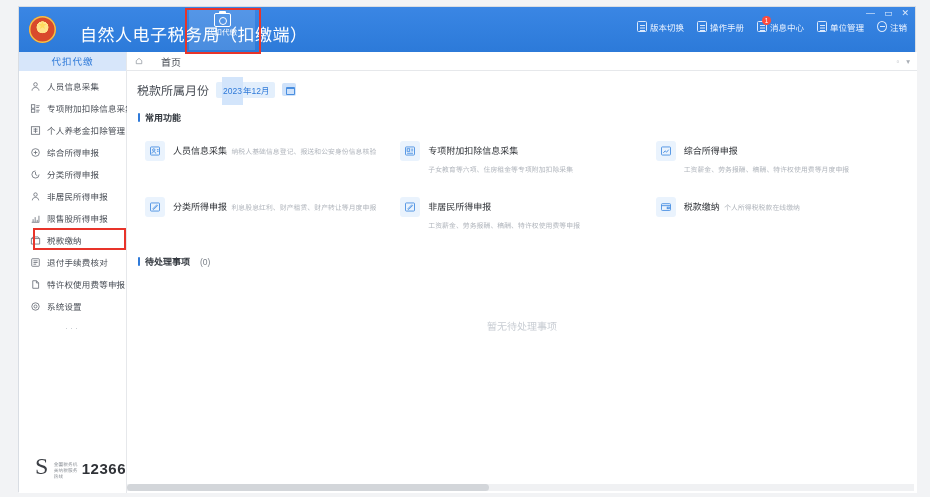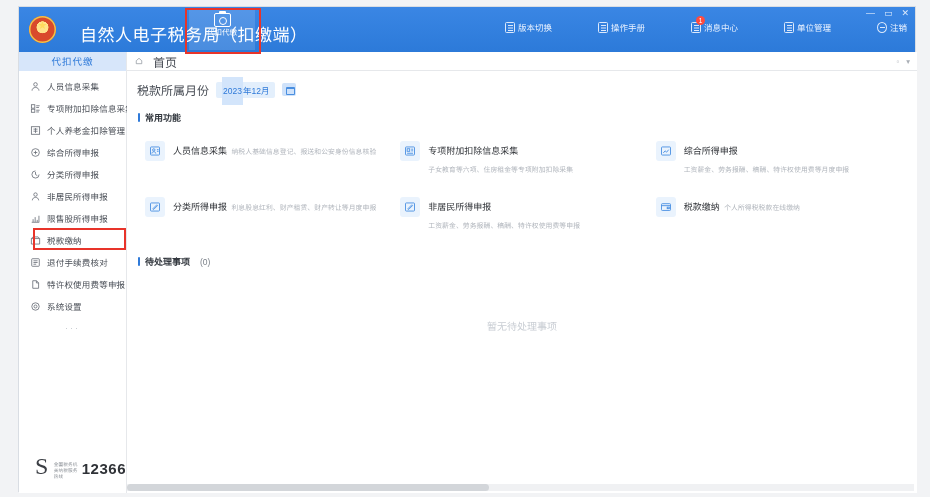--- a/index.html
+++ b/index.html
@@ -94,23 +94,23 @@
 
   
   .hdr-tools {
     position: absolute;
     right: 8px; top: 14px;
     display: flex;
     align-items: center;
     gap: 13px;
   }
   .htool {
-    display: flex; align-items: center; gap: 3px;
+    display: flex; gap: 3px;
     color: #eaf2ff; font-size: 8.5px; white-space: nowrap;
-    cursor: pointer; position: relative; margin-left: 33px;
+    cursor: pointer; position: relative;
   }
   .htool .gi {
     width: 10px; height: 11px;
     border: 1px solid #dbe8fb; border-radius: 1.5px;
     display: inline-block; position: relative;
   }
   .htool .gi::after{
     content:""; position:absolute; left:2px; top:2.5px;
     width:5px; height:1px; background:#dbe8fb;
     box-shadow: 0 2.5px 0 #dbe8fb, 0 5px 0 #dbe8fb;
@@ -212,23 +212,23 @@
     background: #f4f5f7;
   }
   .tabbar {
     height: 19px;
     background: #ffffff;
     border-bottom: 1px solid #e6e8eb;
     display: flex; align-items: center;
     position: relative;
   }
   .tab {
-    display: flex; align-items: center; gap: 10px;
+    display: flex; align-items: center; gap: 18px;
     margin-left: 8px;
-    font-size: 12px; color: #4a4f57;
+    font-size: 10px; color: #4a4f57;
     cursor: pointer;
   }
   .tab .home-ic { width: 8px; height: 8px; color: #8a9099; }
   .tab .home-ic svg { display:block; width:8px; height:8px;}
   .tab-actions {
     position: absolute; right: 7px; top: 5px;
     display: flex; gap: 7px;
   }
   .tab-actions span { font-size: 7.5px; color: #a9aeb5; cursor: pointer; line-height: 9px;}
 

